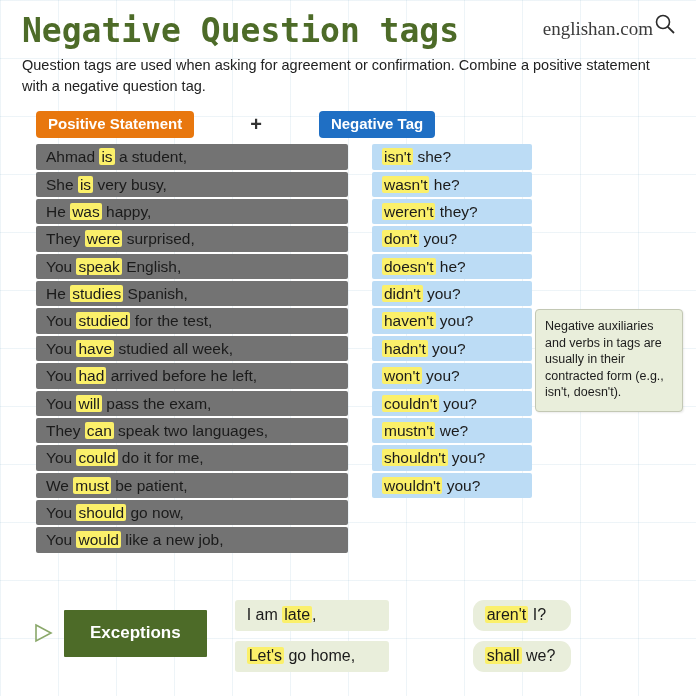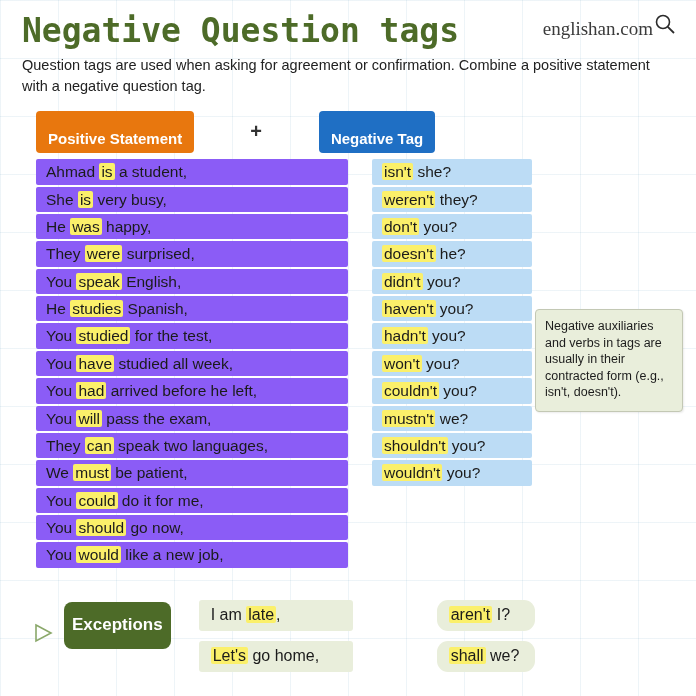--- a/index.html
+++ b/index.html
@@ -80,21 +80,21 @@
   .columns-header {
     display: flex;
     align-items: center;
     margin-top: 14px;
     padding-left: 20px;
   }
   .col-badge {
     color: #ffffff;
     font-weight: bold;
     font-size: 15px;
-    padding: 20px 12px 6px 12px;
+    padding: 5px 12px 6px 12px;
     border-radius: 4px;
     display: inline-block;
     line-height: 1.1;
   }
   .badge-positive { background: #e8770e; }
   .badge-negative { background: #1f6fc4; }
   .plus-sign {
     font-size: 20px;
     color: #333;
     font-weight: bold;
@@ -117,21 +117,21 @@
   }
   .row {
     font-size: 15.5px;
     color: #1b1b1b;
     padding: 3px 8px 3px 10px;
     margin-bottom: 2px;
     border-radius: 2px;
     white-space: nowrap;
     line-height: 1.25;
   }
-  .row-positive { background: #8b5cf6; }
+  .row-positive { background: #737373; }
   .row-negative { background: #bcdcf5; }
   .hl {
     background: #fbf06a;
     padding: 0 2px;
     border-radius: 2px;
   }
 
   .note {
     position: absolute;
     left: 535px;
@@ -156,23 +156,23 @@
     align-items: flex-start;
   }
   .arrow-marker {
     margin: 22px 10px 0 16px;
   }
   .exceptions-badge {
     background: #4d6b28;
     color: #fff;
     font-weight: bold;
     font-size: 17px;
-    padding: 14px 8px;
-    border-radius: 8px;
-    margin-top: 2px;
+    padding: 14px 26px;
+    border-radius: 1px;
+    margin-top: 10px;
     line-height: 1.1;
   }
   .exceptions-rows {
     margin-left: 28px;
   }
   .exc-row {
     display: flex;
     margin-bottom: 10px;
   }
   .exc-left {
@@ -228,28 +228,29 @@
       <div class="row row-positive"><span>She </span><span class="hl">is</span><span> very busy,</span></div>
       <div class="row row-positive"><span>He </span><span class="hl">was</span><span> happy,</span></div>
       <div class="row row-positive"><span>They </span><span class="hl">were</span><span> surprised,</span></div>
       <div class="row row-positive"><span>You </span><span class="hl">speak</span><span> English,</span></div>
       <div class="row row-positive"><span>He </span><span class="hl">studies</span><span> Spanish,</span></div>
       <div class="row row-positive"><span>You </span><span class="hl">studied</span><span> for the test,</span></div>
       <div class="row row-positive"><span>You </span><span class="hl">have</span><span> studied all week,</span></div>
       <div class="row row-positive"><span>You </span><span class="hl">had</span><span> arrived before he left,</span></div>
       <div class="row row-positive"><span>You </span><span class="hl">will</span><span> pass the exam,</span></div>
       <div class="row row-positive"><span>They </span><span class="hl">can</span><span> speak two languages,</span></div>
+      <div class="row row-positive"><span>You </span><span class="hl">could</span><span> do it for me,</span></div>
       <div class="row row-positive"><span>We </span><span class="hl">must</span><span> be patient,</span></div>
-      <div class="row row-positive"><span>You </span><span class="hl">could</span><span> do it for me,</span></div>
       <div class="row row-positive"><span>You </span><span class="hl">should</span><span> go now,</span></div>
       <div class="row row-positive"><span>You </span><span class="hl">would</span><span> like a new job,</span></div>
     </div>
 
     <div class="col-negative">
       <div class="row row-negative"><span class="hl">isn't</span><span> she?</span></div>
+      <div class="row row-negative"><span class="hl">wasn't</span><span> he?</span></div>
       <div class="row row-negative"><span class="hl">weren't</span><span> they?</span></div>
       <div class="row row-negative"><span class="hl">don't</span><span> you?</span></div>
       <div class="row row-negative"><span class="hl">doesn't</span><span> he?</span></div>
       <div class="row row-negative"><span class="hl">didn't</span><span> you?</span></div>
       <div class="row row-negative"><span class="hl">haven't</span><span> you?</span></div>
       <div class="row row-negative"><span class="hl">hadn't</span><span> you?</span></div>
       <div class="row row-negative"><span class="hl">won't</span><span> you?</span></div>
       <div class="row row-negative"><span class="hl">couldn't</span><span> you?</span></div>
       <div class="row row-negative"><span class="hl">mustn't</span><span> we?</span></div>
       <div class="row row-negative"><span class="hl">shouldn't</span><span> you?</span></div>

